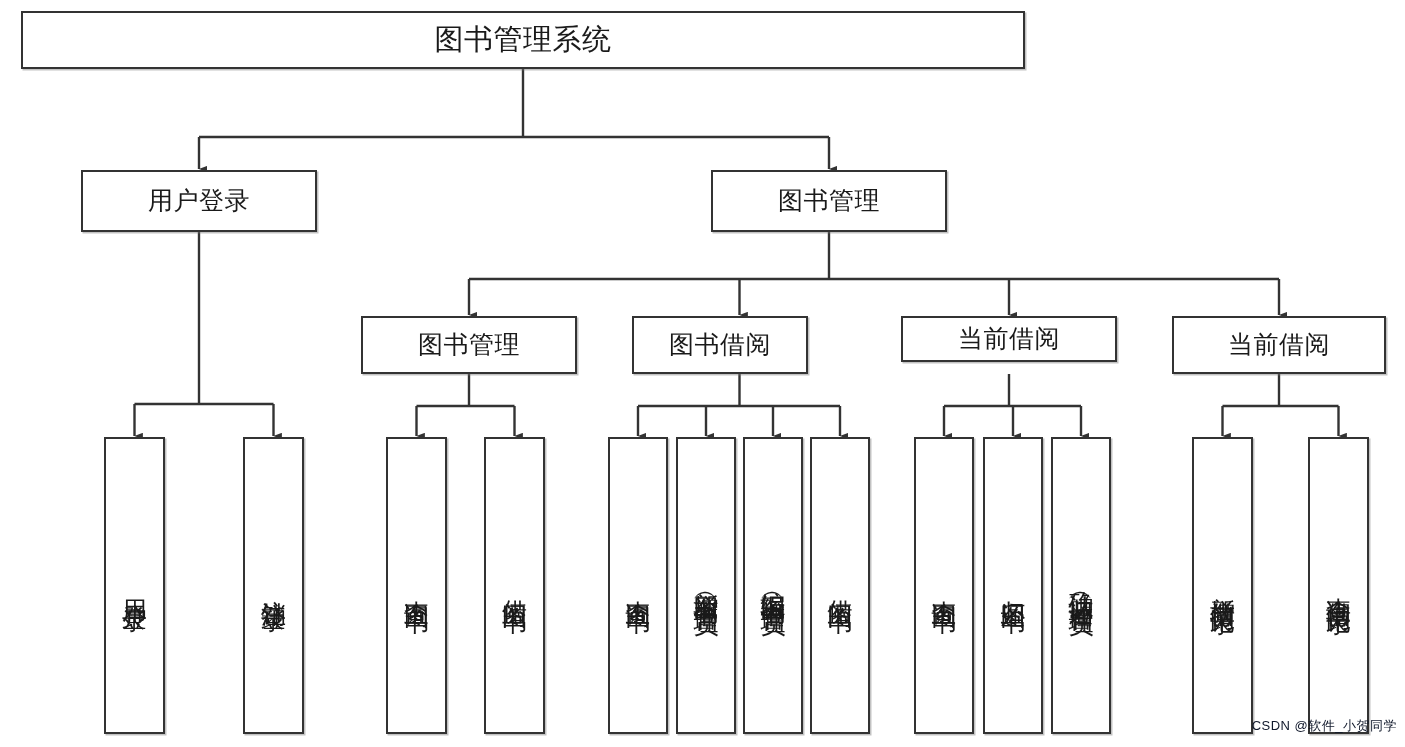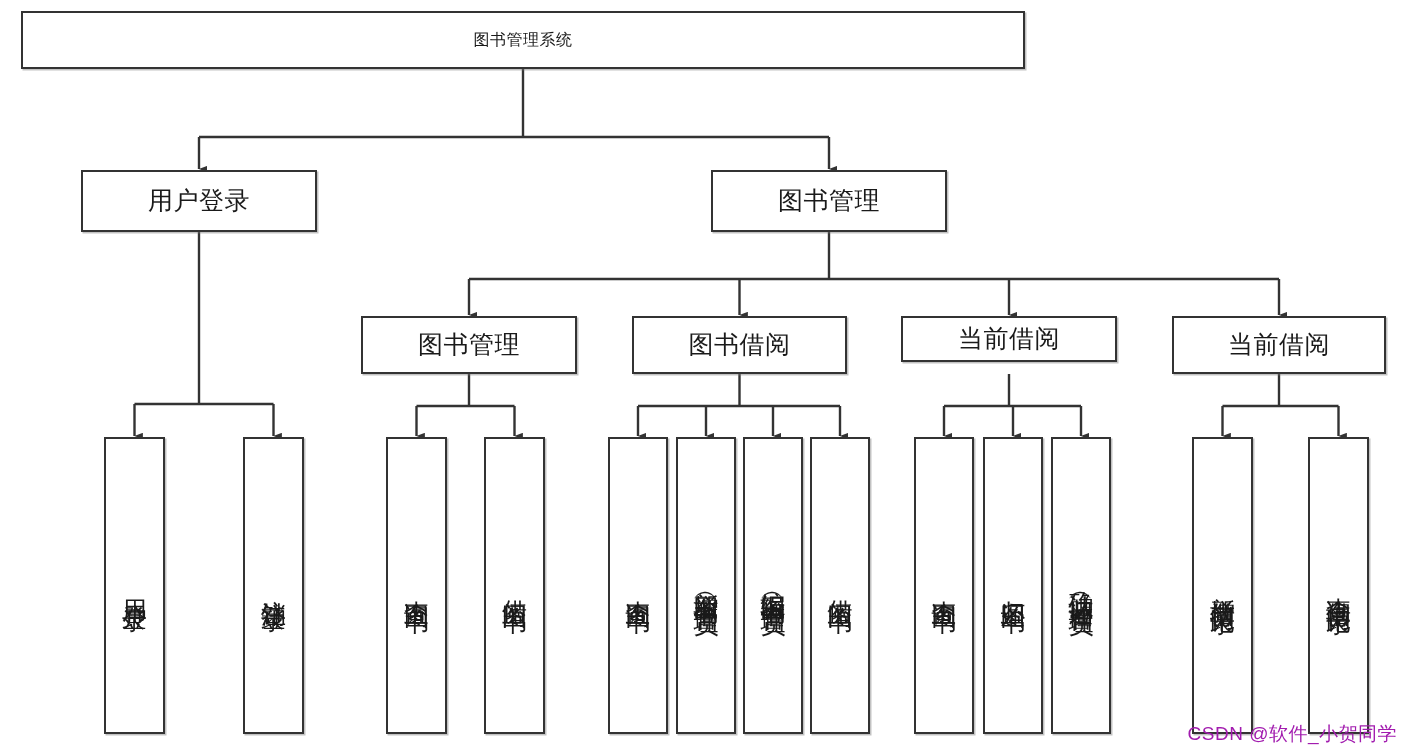--- a/index.html
+++ b/index.html
@@ -47,28 +47,28 @@
     line-height: 1.0;
   }
   .node.leaf .vtext {
     writing-mode: vertical-rl;
     text-orientation: upright;
     letter-spacing: 3px;
     white-space: nowrap;
     display: block;
   }
   .node.root {
-    font-size: 16px;
+    font-size: 29px;
   }
   .watermark {
     position: absolute;
     right: 8px;
-    bottom: 0;
-    font-size: 19px;
-    color: #a21caf;
+    bottom: 12px;
+    font-size: 13px;
+    color: #0f172a;
     letter-spacing: 0.5px;
     white-space: nowrap;
     user-select: none;
   }
 </style>
 </head>
 <body>
 
 <div id="canvas">
   <svg class="edges" viewBox="0 0 1405 747">
@@ -120,21 +120,21 @@
       </div>
       <div class="node horiz" style="left: 81px; top: 170px; width: 236px; height: 62px;">
         <span>用户登录</span>
       </div>
       <div class="node horiz" style="left: 711px; top: 170px; width: 236px; height: 62px; justify-content: center;">
         <span>图书管理</span>
       </div>
       <div class="node horiz" style="left: 361px; top: 316px; width: 216px; height: 58px;">
         <span>图书管理</span>
       </div>
-      <div class="node horiz" style="left: 632px; top: 316px; width: 215px; height: 58px;">
+      <div class="node horiz" style="left: 632px; top: 316px; width: 176px; height: 58px;">
         <span>图书借阅</span>
       </div>
       <div class="node horiz" style="left: 901px; top: 316px; width: 216px; height: 46px;">
         <span>当前借阅</span>
       </div>
       <div class="node horiz" style="left: 1172px; top: 316px; width: 214px; height: 58px;">
         <span>当前借阅</span>
       </div>
       <div class="node leaf" style="left: 104px; top: 437px; width: 61px; height: 297px;">
         <span class="vtext">用户登录</span>

